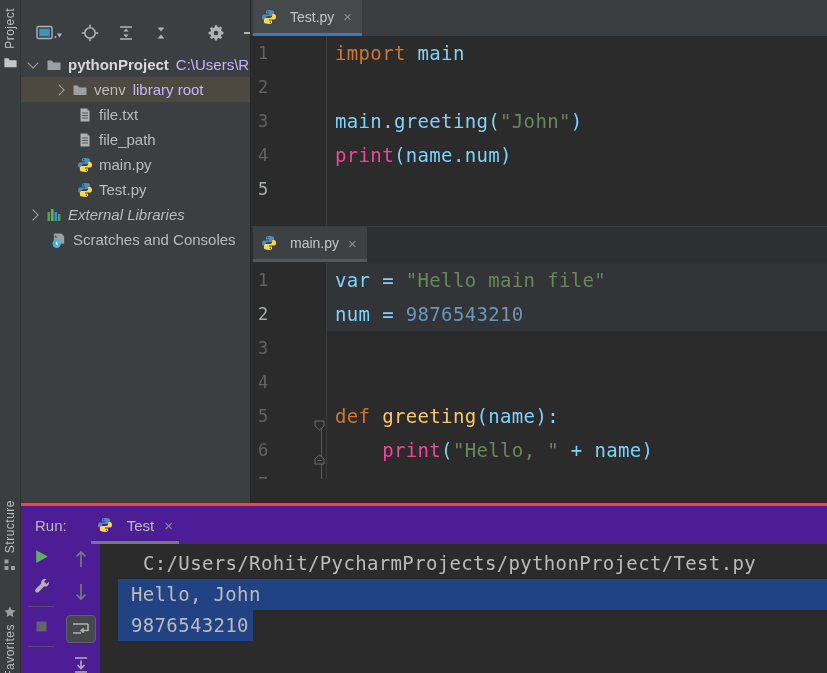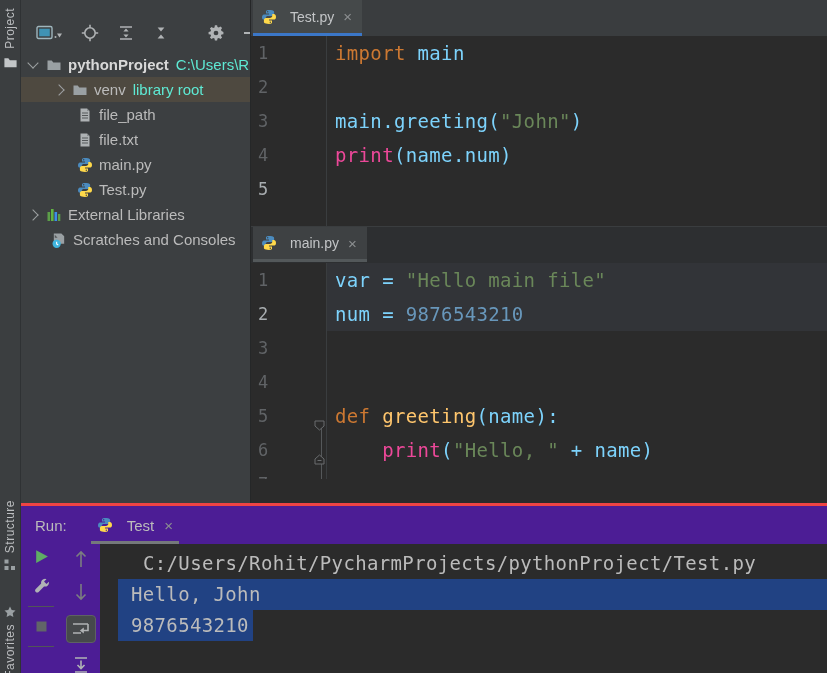--- a/index.html
+++ b/index.html
@@ -20,21 +20,21 @@
   .icon{display:inline-flex;align-items:center;justify-content:center;flex:none;}
   .tb-sep{width:1px;height:20px;background:#515557;}
   .tree{position:absolute;left:0;top:37px;width:229px;}
   .tree-row{height:25px;display:flex;align-items:center;white-space:nowrap;font-size:15px;color:#bbbbbb;overflow:hidden;}
   .tree-row.selected{background:#4e4940;text-align:center;}
   .chev{width:7px;height:7px;border-right:1.5px solid #9da0a2;border-bottom:1.5px solid #9da0a2;margin-right:9px;flex:none;}
   .chev.right{transform:rotate(-45deg);}
   .chev.down{transform:rotate(45deg);margin-top:-3px;}
   .ticon{width:16px;height:16px;margin-right:6px;display:inline-flex;flex:none;}
   .tlabel.bold{font-weight:bold;color:#d8d8d8;}
-  .tsuffix{color:#5eead4;margin-left:7px;}
+  .tsuffix{color:#c4b5fd;margin-left:7px;}
   .pp-hscroll{position:absolute;left:0;bottom:3px;width:229px;height:10px;background:#414446;}
   .pp-hscroll .thumb{position:absolute;left:5px;top:1px;width:107px;height:8px;background:#5c5f61;}
 
   
   .editor{position:absolute;left:250px;width:577px;background:#2b2b2b;border-left:1px solid #252728;}
   .editor-top{top:0;height:226px;}
   .editor-bottom{top:226px;height:277px;}
   .tab-row{height:36px;display:flex;align-items:flex-start;}
   .tr-top{background:#3a3d3f;}
   .tr-bottom{background:#2d2f31;border-top:1px solid #3a3d3f;}
@@ -176,51 +176,51 @@
           <span class="tsuffix">library root</span>
         </div>
         <div class="tree-row" style="padding-left: 56px;">
           <span class="ticon">
             <svg width="16" height="16" viewBox="0 0 16 16">
               <path fill="#aeb2b4" d="M3.5 1.5h6.5l2.5 2.5v10.5h-9z"></path>
               <path stroke="#55585a" stroke-width="1.1" d="M5 6h6M5 8.5h6M5 11h6"></path>
               <path fill="#8a8e90" d="M10 1.5l2.5 2.5H10z"></path>
             </svg>
           </span>
-          <span class="tlabel">file_path</span>
+          <span class="tlabel">file.txt</span>
         </div>
         <div class="tree-row" style="padding-left: 56px;">
           <span class="ticon">
             <svg width="16" height="16" viewBox="0 0 16 16">
               <path fill="#aeb2b4" d="M3.5 1.5h6.5l2.5 2.5v10.5h-9z"></path>
               <path stroke="#55585a" stroke-width="1.1" d="M5 6h6M5 8.5h6M5 11h6"></path>
               <path fill="#8a8e90" d="M10 1.5l2.5 2.5H10z"></path>
             </svg>
           </span>
-          <span class="tlabel">file.txt</span>
+          <span class="tlabel">file_path</span>
         </div>
         <div class="tree-row" style="padding-left: 56px;">
           <span class="ticon">
             <svg width="16" height="16" viewBox="0 0 16 16">
               <path fill="#4B8BBE" d="M7.9 1C4.9 1 5 2.4 5 2.4v2.1h3v.9H3.6S1 5.1 1 8.1s2.3 2.9 2.3 2.9H4.7V9.4s-.1-2.3 2.3-2.3h3.9s2.2 0 2.2-2.1V2.9S13.4 1 7.9 1zM6.7 2.1c.4 0 .7.3.7.7s-.3.7-.7.7-.7-.3-.7-.7.3-.7.7-.7z"></path>
               <path fill="#FFD94A" d="M8.1 15c3 0 2.9-1.4 2.9-1.4v-2.1H8v-.9h4.4S15 10.9 15 7.9 12.7 5 12.7 5H11.3v1.6s.1 2.3-2.3 2.3H5.1s-2.2 0-2.2 2.1v2.1S2.6 15 8.1 15zM9.3 13.9c-.4 0-.7-.3-.7-.7s.3-.7.7-.7.7.3.7.7-.3.7-.7.7z"></path>
             </svg>
           </span>
           <span class="tlabel">main.py</span>
         </div>
         <div class="tree-row" style="padding-left: 56px;">
           <span class="ticon">
             <svg width="16" height="16" viewBox="0 0 16 16">
               <path fill="#4B8BBE" d="M7.9 1C4.9 1 5 2.4 5 2.4v2.1h3v.9H3.6S1 5.1 1 8.1s2.3 2.9 2.3 2.9H4.7V9.4s-.1-2.3 2.3-2.3h3.9s2.2 0 2.2-2.1V2.9S13.4 1 7.9 1zM6.7 2.1c.4 0 .7.3.7.7s-.3.7-.7.7-.7-.3-.7-.7.3-.7.7-.7z"></path>
               <path fill="#FFD94A" d="M8.1 15c3 0 2.9-1.4 2.9-1.4v-2.1H8v-.9h4.4S15 10.9 15 7.9 12.7 5 12.7 5H11.3v1.6s.1 2.3-2.3 2.3H5.1s-2.2 0-2.2 2.1v2.1S2.6 15 8.1 15zM9.3 13.9c-.4 0-.7-.3-.7-.7s.3-.7.7-.7.7.3.7.7-.3.7-.7.7z"></path>
             </svg>
           </span>
           <span class="tlabel">Test.py</span>
         </div>
-        <div class="tree-row" style="padding-left: 8px;">
+        <div class="tree-row" style="padding-left: 8px; font-style: italic;">
           <span class="chev right"></span>
           <span class="ticon">
             <svg width="16" height="16" viewBox="0 0 16 16">
               <rect x="1.5" y="5" width="2.6" height="9" fill="#5c9e49"></rect>
               <rect x="5" y="2" width="2.6" height="12" fill="#62b543"></rect>
               <rect x="8.5" y="5" width="2.6" height="9" fill="#3b8eea"></rect>
               <rect x="12" y="7" width="2.3" height="7" fill="#5c9e49"></rect>
             </svg>
           </span>
           <span class="tlabel">External Libraries</span>

